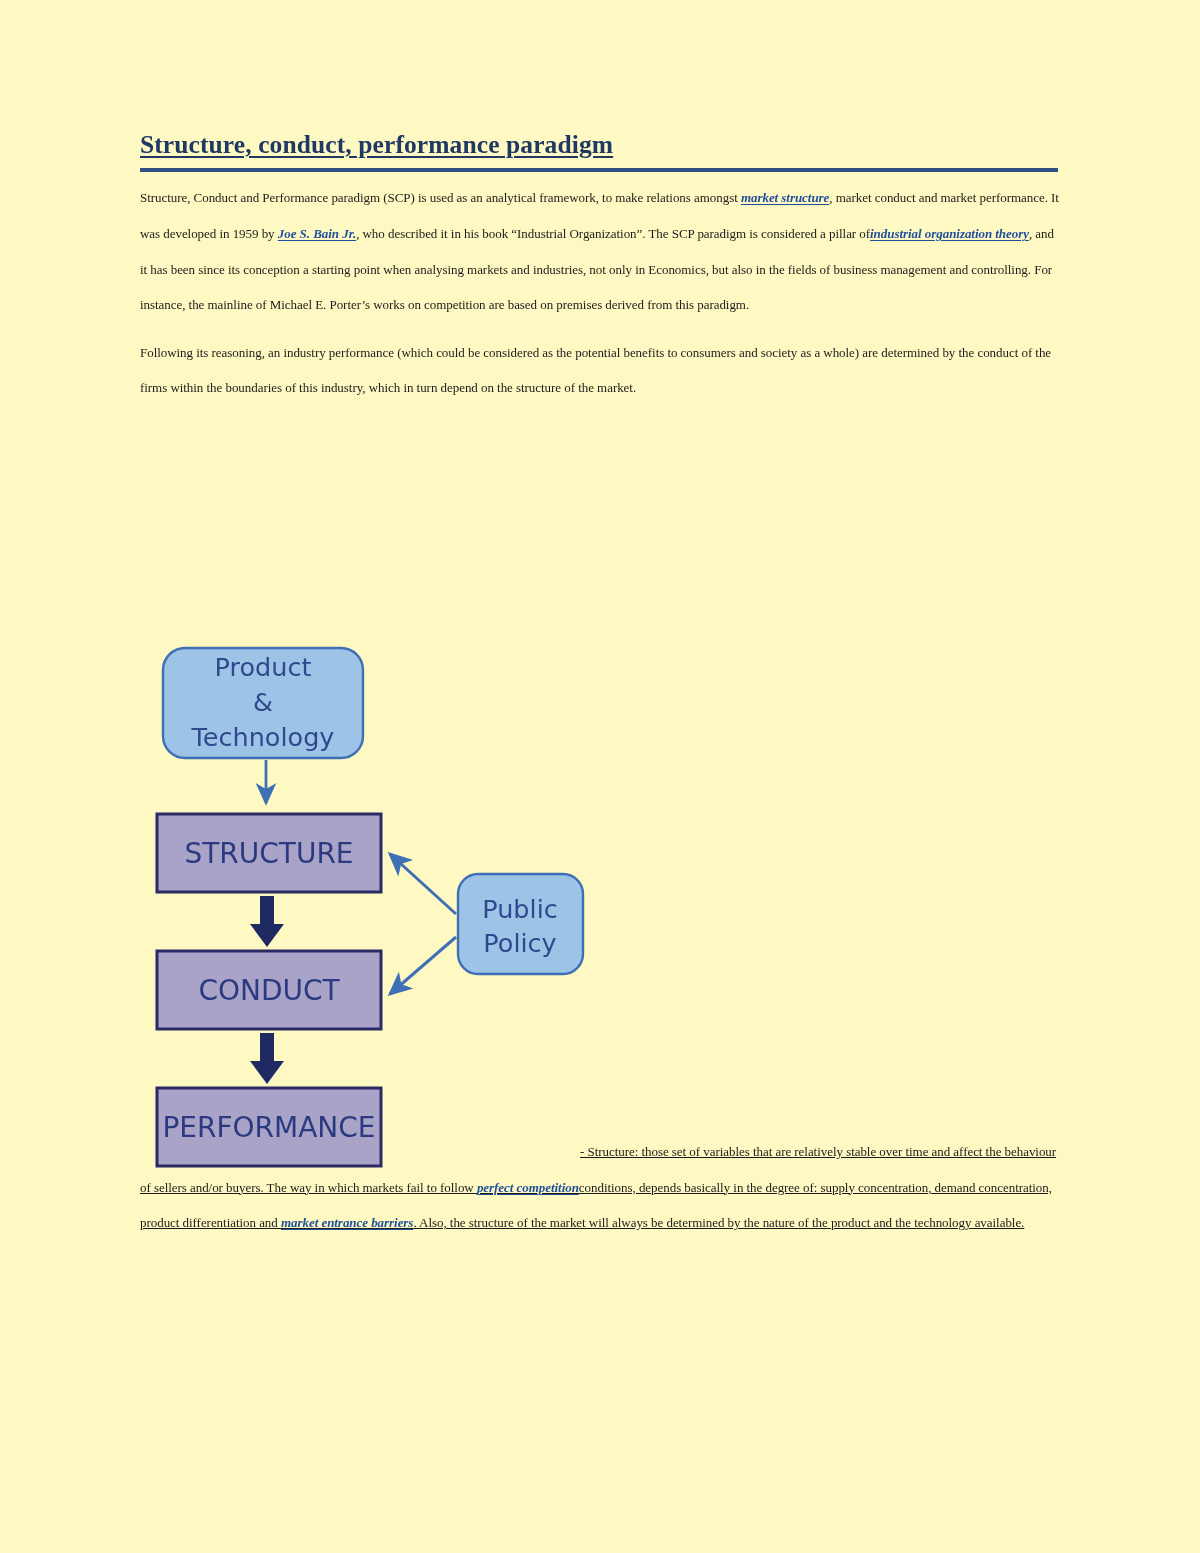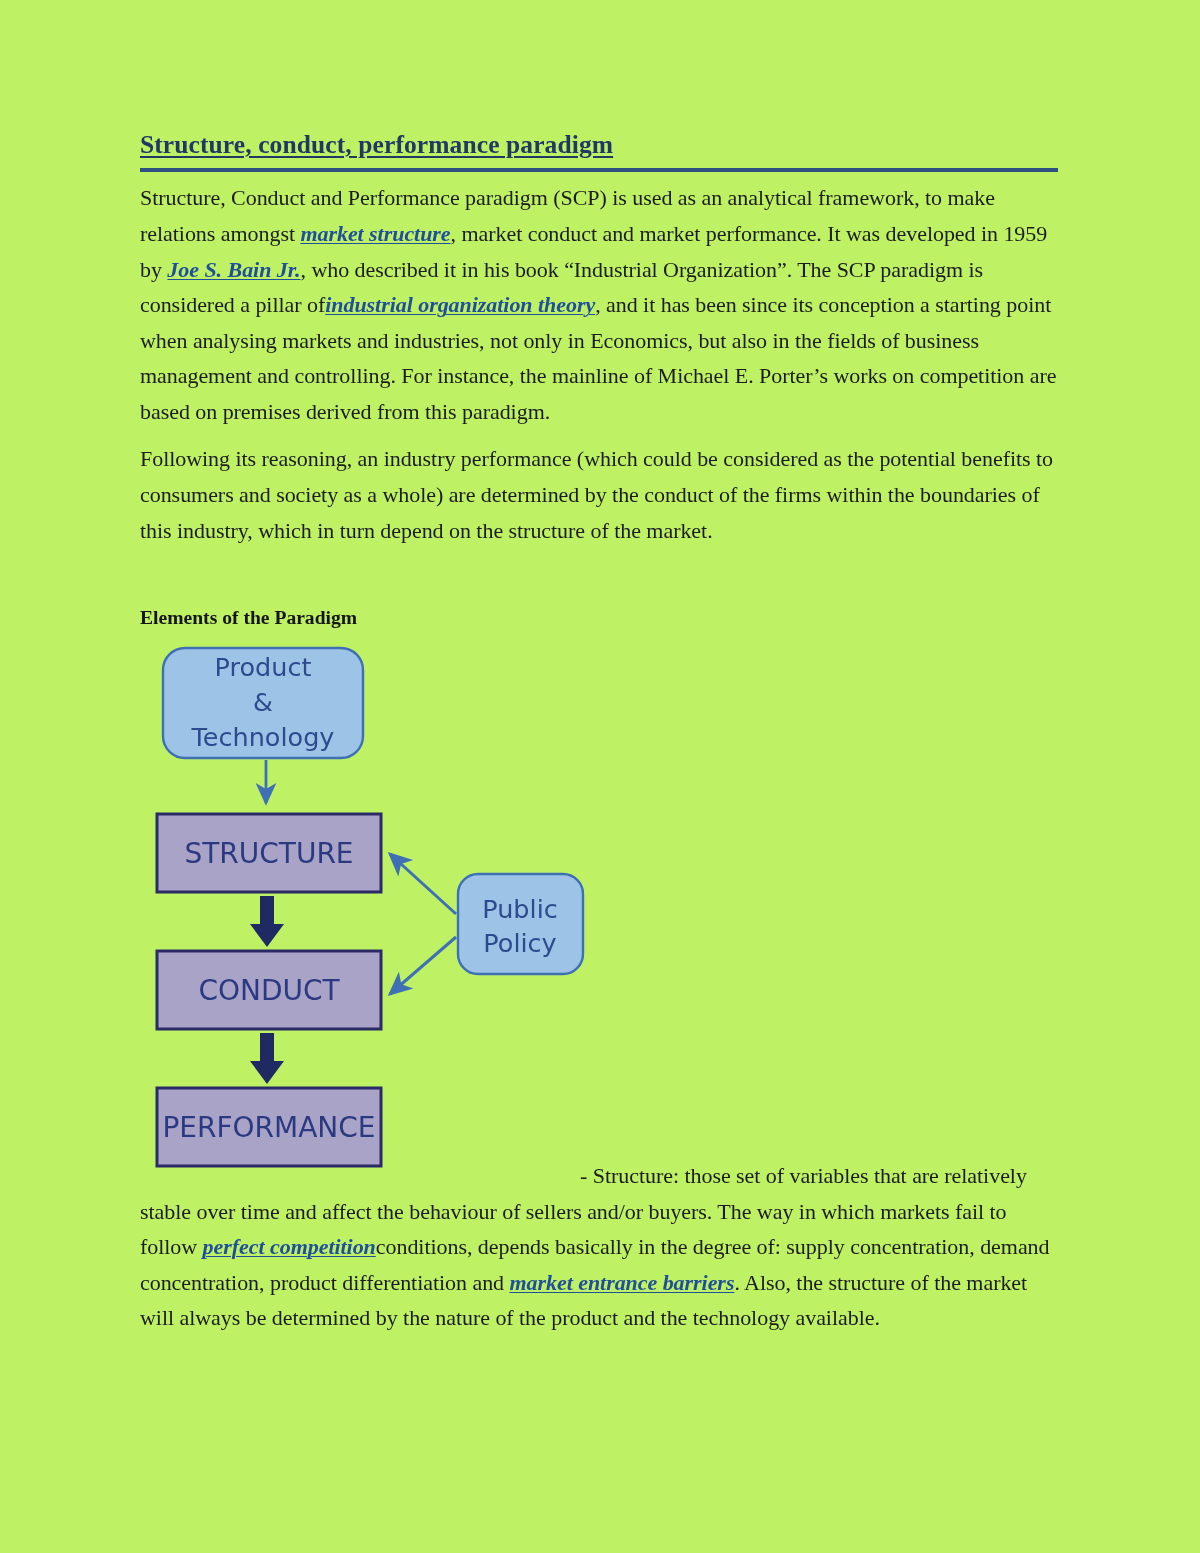--- a/index.html
+++ b/index.html
@@ -15,21 +15,21 @@
     font-family: "Liberation Serif", "DejaVu Serif", serif;
     color: #1a1a1a;
     overflow: hidden;
   }
 
   .page {
     position: absolute;
     left: 0; top: 0;
     width: 1200px;
     height: 1553px;
-    background: #bef264;
+    background: #fef9c3;
   }
 
   .content {
     position: absolute;
     left: 140px;
     top: 130px;
     width: 920px;
   }
 
   
@@ -49,21 +49,21 @@
   .title-rule {
     width: 918px;
     height: 4px;
     background: #2e5082;
     margin-top: 6px;
     margin-bottom: 8px;
   }
 
   
   p.body {
-    font-size: 22px;
+    font-size: 13px;
     line-height: 35.6px;
     margin: 0;
     text-align: left;
     color: #1c1c1c;
     letter-spacing: -0.05px;
   }
   p.body.tight { margin-top: 12px; }
 
   a.lnk, .lnk {
     color: #1f4e9c;
@@ -100,22 +100,23 @@
   }
   .node-label-light {
     font-family: "DejaVu Sans", "Liberation Sans", sans-serif;
     fill: #2e4a8e;
   }
 
   
   .bottom-block {
     position: absolute;
     left: 140px;
-    top: 1158px;
+    top: 1134px;
     width: 920px;
+    text-decoration: underline;
   }
   .bottom-block p.body { text-indent: 0; }
 
   .float-box {
     float: left;
     width: 440px;
     height: 34px;
   }
 </style>
 </head>
@@ -128,23 +129,20 @@
     <h1 class="doc-title">Structure, conduct, performance paradigm</h1>
 
     <div class="title-rule"></div>
 
     <p class="body"><span>Structure, Conduct and Performance paradigm (SCP) is used as an analytical framework, to make relations amongst </span><span class="lnk">market structure</span><span>, market conduct and market performance. It was developed in 1959 by </span><span class="lnk">Joe S. Bain Jr.</span><span>, who described it in his book “Industrial Organization”. The SCP paradigm is considered a pillar of</span><span class="lnk">industrial organization theory</span><span>, and it has been since its conception a starting point when analysing markets and industries, not only in Economics, but also in the fields of business management and controlling. For instance, the mainline of Michael E. Porter’s works on competition are based on premises derived from this paradigm.</span></p>
 
     <p class="body tight">Following its reasoning, an industry performance (which could be considered as the potential benefits to consumers and society as a whole) are determined by the conduct of the firms within the boundaries of this industry, which in turn depend on the structure of the market.</p>
 
   </div>
 
-  <div style="position:absolute; left:140px; top:607px; width:920px;">
-    <div class="sub-heading">Elements of the Paradigm</div>
-  </div>
 
   <div class="diagram-wrap">
     <svg class="diagram-svg" width="470" height="535" viewBox="0 0 470 535" xmlns="http://www.w3.org/2000/svg">
 
       <defs>
         <marker id="thinArrow" markerWidth="9" markerHeight="9" refX="7.6" refY="4.5" orient="auto" markerUnits="strokeWidth">
           <path d="M0.5,0.8 L8.6,4.5 L0.5,8.2 L2.6,4.5 Z" fill="#3f6fb5"></path>
         </marker>
       </defs>
 

